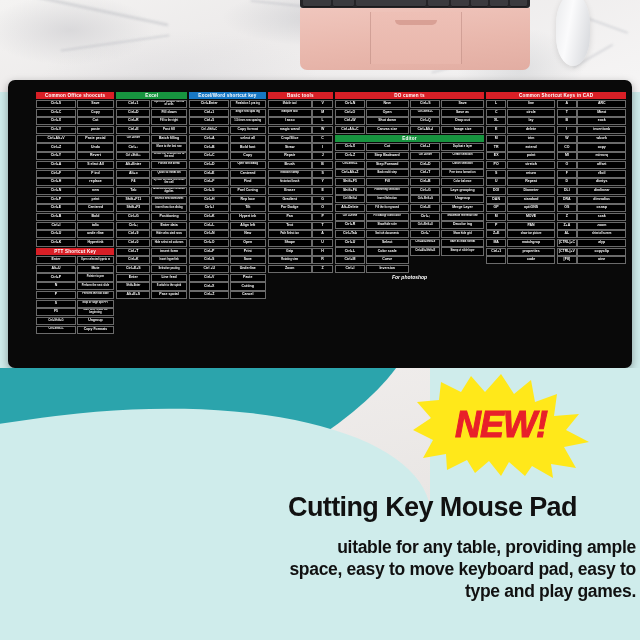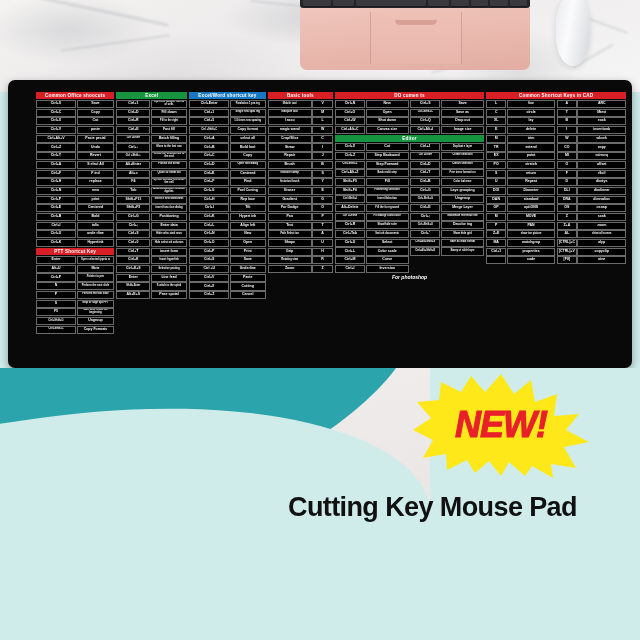--- a/index.html
+++ b/index.html
@@ -1063,16 +1063,17 @@
 
     <div class="burst" style="top:4px;left:413px">
       <svg width="176" height="106" viewBox="0 0 176 106">
         <polygon fill="#ffe81a" points="88,2 101,22 118,8 122,30 144,22 141,44 166,42 153,58 176,70 151,75 163,96 138,92 140,106 119,94 112,104 96,90 88,104 76,89 62,101 54,88 34,98 33,82 10,86 20,68 0,58 18,46 4,30 26,28 28,10 48,20 58,4 72,20"></polygon>
       </svg>
       <div class="new-text">NEW!</div>
     </div>
 
     <div class="copy" style="top:124px">
       <div class="title">Cutting Key Mouse Pad</div>
+      <div class="subtitle">uitable for any table, providing ample space, easy to move keyboard pad, easy to type and play games.</div>
     </div>
   </div>
 
 </div>
 
 </body></html>

